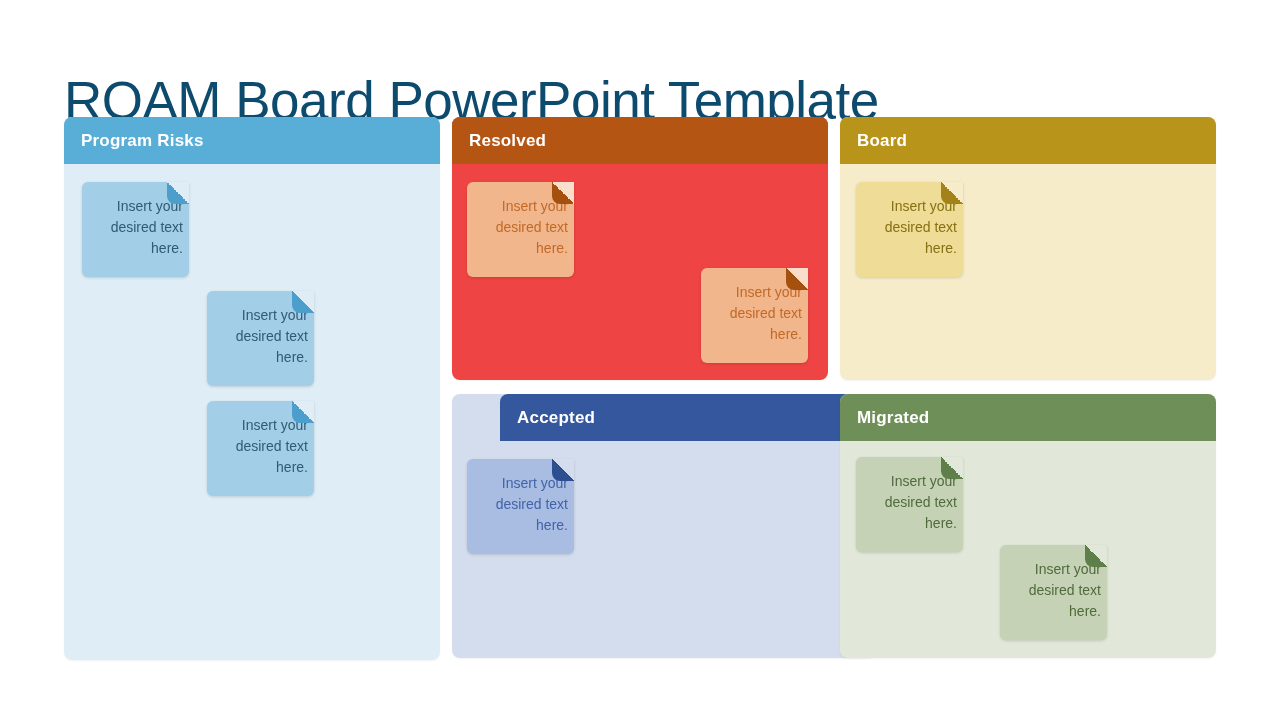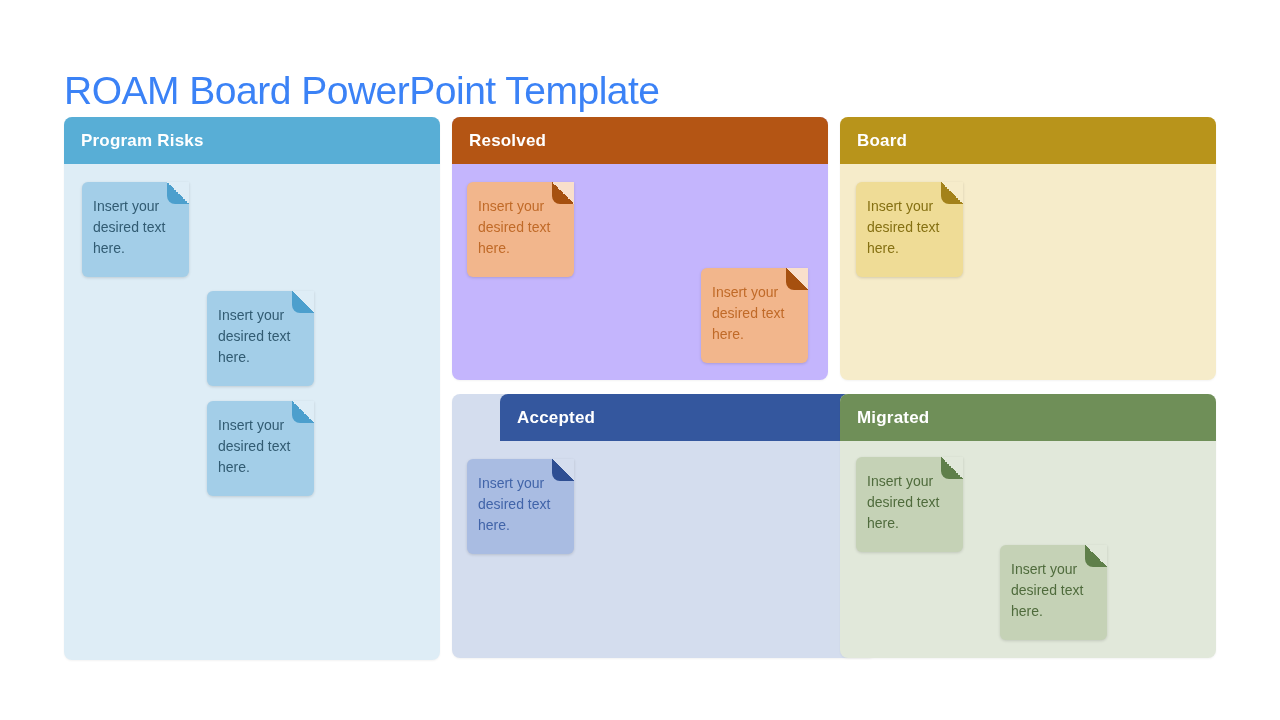--- a/index.html
+++ b/index.html
@@ -3,26 +3,27 @@
 <meta charset="utf-8">
 <style>
   html,body { margin:0; padding:0; }
   body {
     width:1280px; height:720px; position:relative;
     background:#ffffff; overflow:hidden;
     font-family:"Liberation Sans", sans-serif;
   }
   .slide-title {
     position:absolute; left:64px; top:40px;
-    font-size:39px; line-height:50px; font-weight:400;
-    color:#3b82f6; letter-spacing:-0.5px;
+    font-size:53px; line-height:50px; font-weight:400;
+    color:#0c4a6e; letter-spacing:-0.5px;
   }
   .panel {
     position:absolute; border-radius:8px;
     box-shadow:0 1px 2px rgba(0,0,0,0.05);
+    text-align:right;
   }
   .panel-header {
     height:47px; border-radius:8px 8px 0 0;
     display:flex; align-items:center; padding-left:17px;
     box-sizing:border-box;
   }
   .panel-label {
     color:#ffffff; font-size:17px; font-weight:700; letter-spacing:0.2px;
   }
   .note {
@@ -39,21 +40,21 @@
     border-bottom-left-radius:8px;
   }
 
   
   .p-risks   { left:64px;  top:117px; width:376px; height:543px; background:#DEEDF6; }
   .p-risks   .panel-header { background:#58AED6; }
   .p-risks   .note { background:#A3CEE8; color:#315B72; }
   .p-risks   .fold { background:linear-gradient(to bottom left, #DEEDF6 50%, #4C9FCD 50%); }
 
   
-  .p-resolved{ left:452px; top:117px; width:376px; height:263px; background:#c4b5fd; }
+  .p-resolved{ left:452px; top:117px; width:376px; height:263px; background:#ef4444; }
   .p-resolved .panel-header { background:#B45514; }
   .p-resolved .note { background:#F2B68C; color:#C06A28; }
   .p-resolved .fold { background:linear-gradient(to bottom left, #F9DFCB 50%, #A6500F 50%); }
 
   
   .p-owned   { left:840px; top:117px; width:376px; height:263px; background:#F6ECCA; }
   .p-owned   .panel-header { background:#B8941B; }
   .p-owned   .note { background:#EFDC96; color:#857012; }
   .p-owned   .fold { background:linear-gradient(to bottom left, #F6ECCA 50%, #A3821A 50%); }
 

